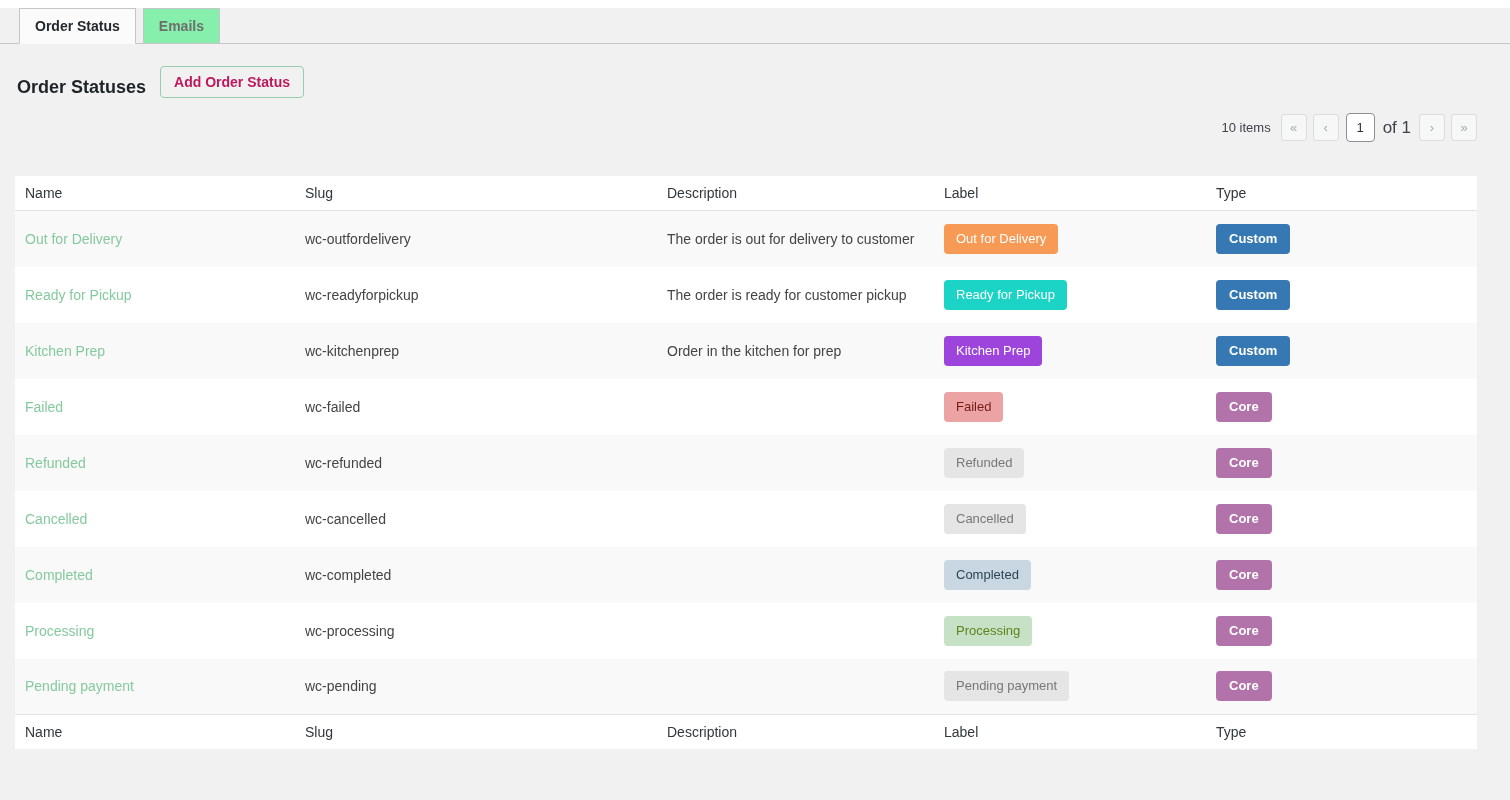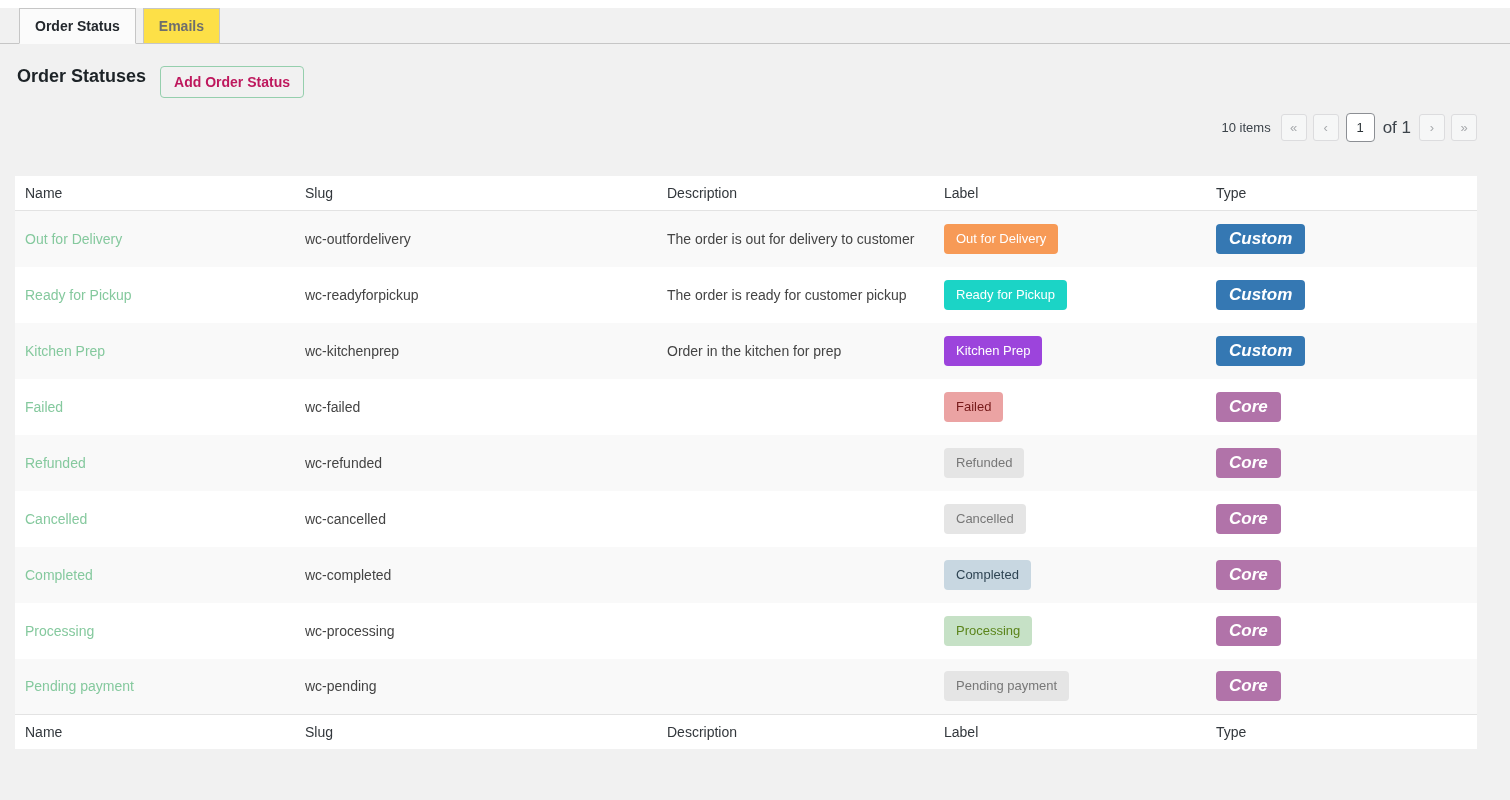--- a/index.html
+++ b/index.html
@@ -17,32 +17,32 @@
     display: flex; align-items: flex-end;
     padding-left: 19px;
     border-bottom: 1px solid #c6c6c6;
   }
   .tab {
     display: inline-block;
     padding: 9px 15px;
     font-size: 14px; font-weight: 600;
     border: 1px solid #c6c6c6;
     margin-right: 7px; margin-bottom: -1px;
-    background: #fde047; color: #6e6e6e;
+    background: #86efac; color: #6e6e6e;
     cursor: pointer;
   }
   .tab.active {
     background: #fbfbfb; color: #23282d;
     border-bottom-color: #fbfbfb;
   }
 
   .wrap { margin: 0 33px 0 15px; }
 
   
-  .page-header { display: flex; align-items: flex-start; margin: 22px 0 0 2px; }
+  .page-header { display: flex; align-items: flex-end; margin: 22px 0 0 2px; }
   .page-header h1 {
     margin: 0 14px 0 0;
     font-size: 18px; font-weight: 700; color: #1d2327;
   }
   .add-btn {
     font-family: inherit;
     font-size: 14px; font-weight: 600;
     color: #be185d;
     background: transparent;
     border: 1px solid #95cfad; border-radius: 4px;
@@ -103,23 +103,22 @@
   .status-badge {
     display: inline-block;
     padding: 8px 12px;
     border-radius: 4px;
     font-size: 13px; line-height: 14px;
   }
   .type-badge {
     display: inline-block;
     padding: 8px 13px;
     border-radius: 4px;
-    font-size: 17px; line-height: 14px; font-weight: 700;
+    font-size: 13px; line-height: 14px; font-weight: 700;
     color: #ffffff;
-    font-style: italic;
   }
 </style>
 </head>
 <body>
 
 <div class="top-strip"></div>
 
 <div class="tab-bar">
   <span class="tab active">Order Status</span>
   <span class="tab">Emails</span>

